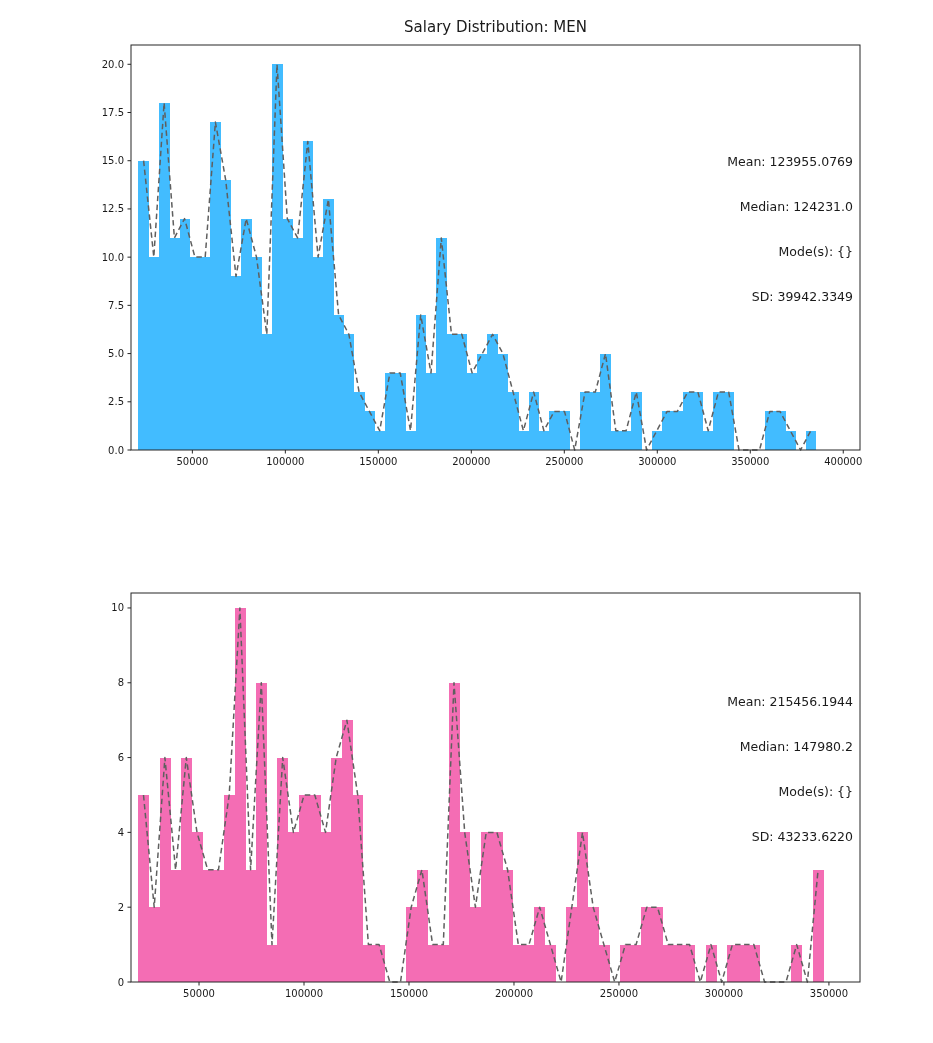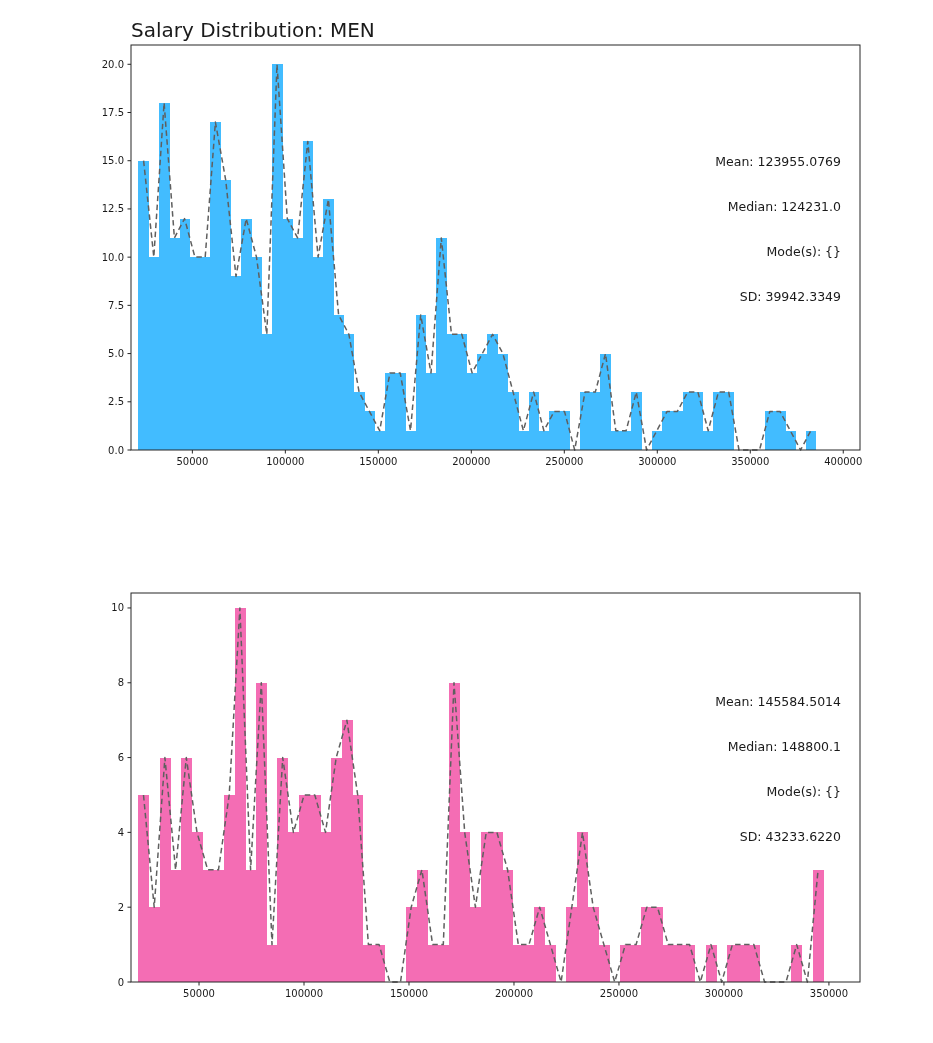--- a/index.html
+++ b/index.html
@@ -1,20 +1,20 @@
 <!DOCTYPE html>
 <html><head>
 <meta charset="utf-8">
 <style>
   html,body{margin:0;padding:0;background:#ffffff;}
   #figure{position:relative;width:933px;height:1043px;background:#ffffff;overflow:hidden;
           font-family:"DejaVu Sans","Liberation Sans",sans-serif;}
-  .chart-title{position:absolute;left:131px;width:729px;
-               font-size:20px;color:#1a1a1a;}
-  .stats-block{position:absolute;right:92px;text-align:right;font-size:12.5px;
+  .chart-title{position:absolute;left:131px;width:729px;text-align:center;
+               font-size:15px;color:#1a1a1a;}
+  .stats-block{position:absolute;right:80px;text-align:right;font-size:12.5px;
                line-height:15px;color:#1a1a1a;white-space:pre;}
   svg{position:absolute;left:0;top:0;}
 </style>
 </head>
 <body>
 
 <div id="figure">
 
   <svg id="plot-svg" width="933" height="1043" viewBox="0 0 933 1043">
       <g>
@@ -209,19 +209,19 @@
 
   <div class="stats-block" style="top:124px;">
     <div>Mean: 123955.0769</div>
     <div>Median: 124231.0</div>
     <div>Mode(s): {}</div>
     <div>SD: 39942.3349</div>
   </div>
 
 
   <div class="stats-block" style="top:664px;">
-    <div>Mean: 145584.5014</div>
-    <div>Median: 148800.1</div>
+    <div>Mean: 215456.1944</div>
+    <div>Median: 147980.2</div>
     <div>Mode(s): {}</div>
     <div>SD: 43233.6220</div>
   </div>
 
 </div>
 
 </body></html>

